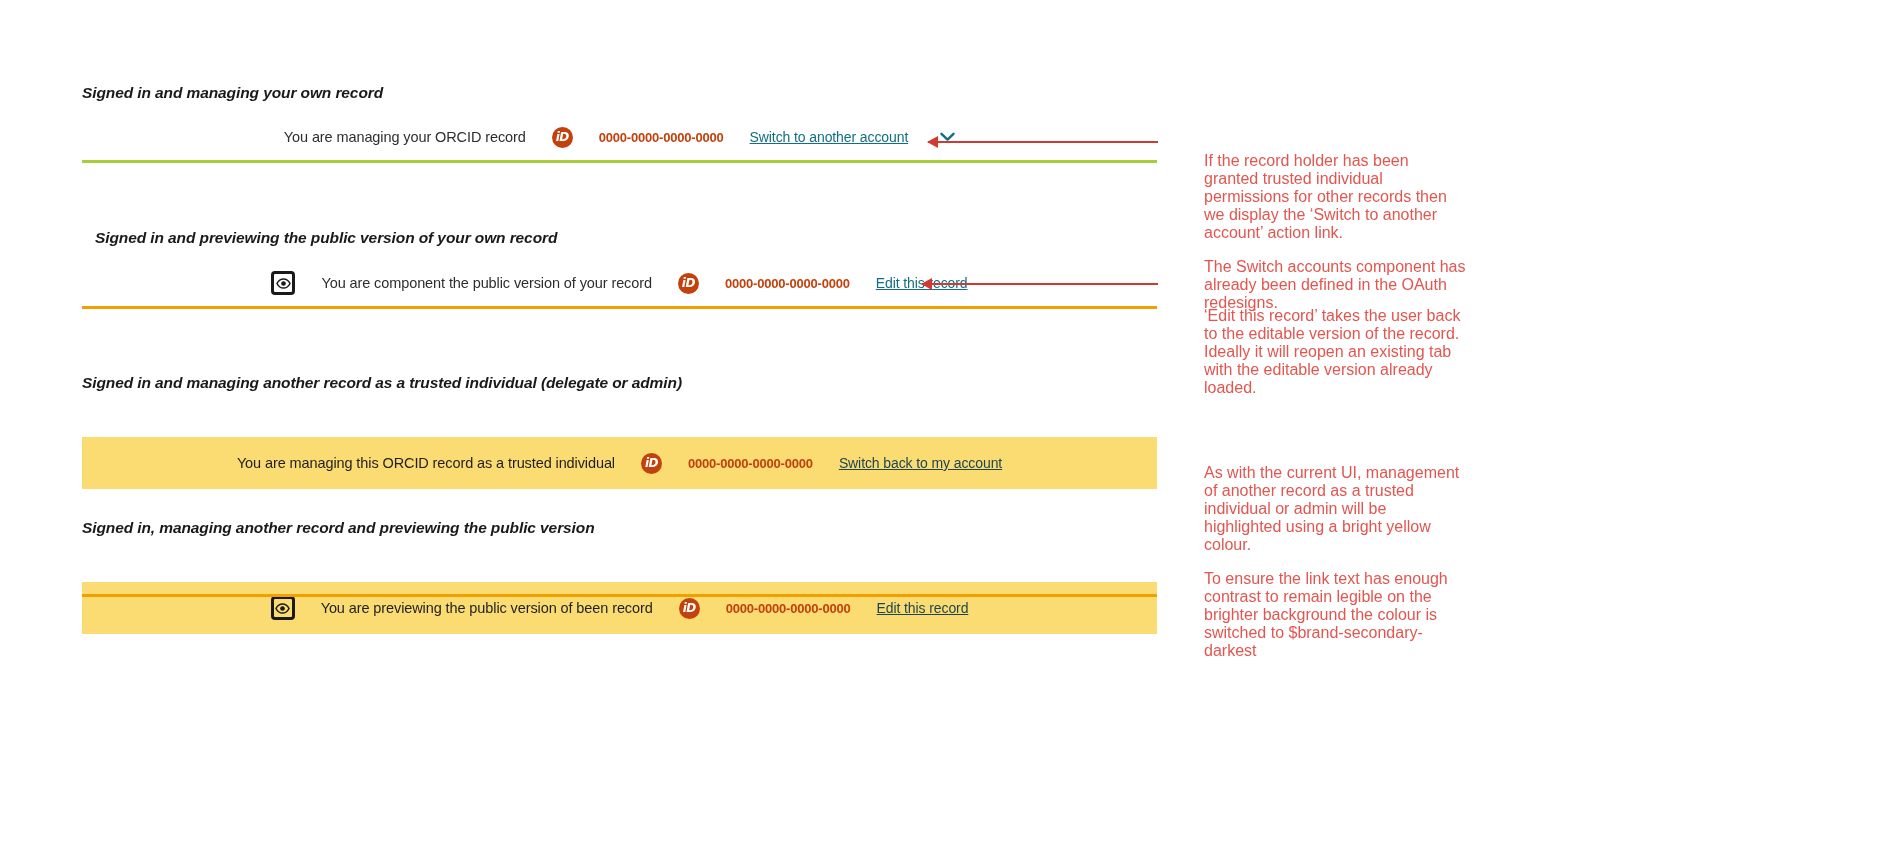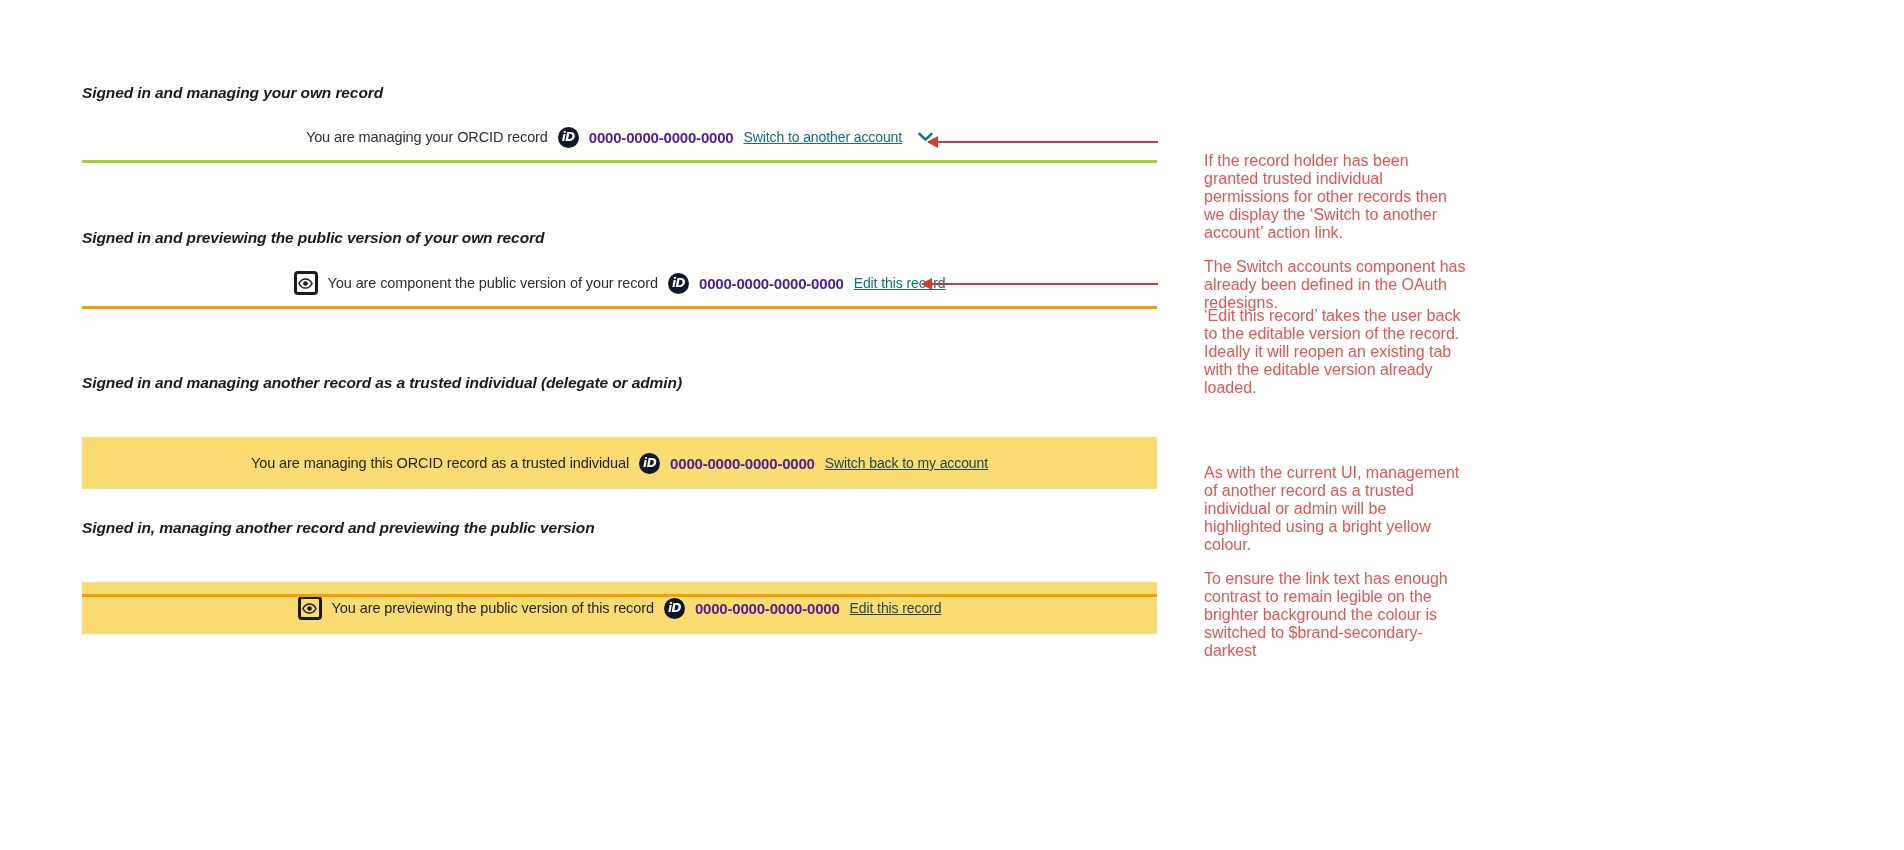--- a/index.html
+++ b/index.html
@@ -62,44 +62,44 @@
     width: 1075px;
     height: 3px;
   }
   .rule-green  { background: #a6ce39; }
   .rule-orange { background: #f0a000; }
   .rule-amber  { background: #f0a000; }
 
   .banner-inner {
     display: flex;
     align-items: center;
-    gap: 10px;
+    gap: 26px;
     white-space: nowrap;
   }
 
   .banner-text {
     font-size: 14.5px;
     color: #2e2e2e;
     letter-spacing: -0.1px;
   }
   .banner-text-yellow { color: #1f1f1f; }
 
   .orcid-id {
-    font-size: 15px;
+    font-size: 13px;
     font-weight: bold;
-    color: #4c1d95;
+    color: #c2410c;
     letter-spacing: -0.2px;
   }
 
   
   .orcid-mark {
     width: 21px;
     height: 21px;
     border-radius: 50%;
-    background: #0f172a;
+    background: #c2410c;
     display: inline-flex;
     align-items: center;
     justify-content: center;
     flex: 0 0 auto;
   }
   .orcid-mark span {
     font-family: "DejaVu Sans", sans-serif;
     font-size: 12px;
     font-weight: bold;
     font-style: italic;
@@ -194,21 +194,21 @@
         <span class="action-link">Switch to another account</span>
         <span class="chevron">
           <svg width="15" height="10" viewBox="0 0 15 10" aria-hidden="true">
             <path d="M1.5 1.8 L7.5 7.6 L13.5 1.8" fill="none" stroke="#126e82" stroke-width="2.4" stroke-linecap="round" stroke-linejoin="round"></path>
           </svg>
         </span>
       </div>
     </div>
     <div class="rule rule-green" style="position:absolute; left:0; top:160px;"></div>
 
-    <div style="position:absolute; left:0; top:229px; width:1075px;">
+    <div style="position:absolute; left:13px; top:229px; width:1075px;">
       <h2 class="section-title">Signed in and previewing the public version of your own record</h2>
     </div>
     <div class="banner banner-white" style="position:absolute; left:0; top:260px;">
       <div class="banner-inner">
         <span class="eye-icon">
           <svg width="15" height="11" viewBox="0 0 16 11" aria-hidden="true">
             <path d="M8 0.6 C3.6 0.6 1 5.5 1 5.5 C1 5.5 3.6 10.4 8 10.4 C12.4 10.4 15 5.5 15 5.5 C15 5.5 12.4 0.6 8 0.6 Z" fill="none" stroke="#1a1a1a" stroke-width="1.6"></path>
             <circle cx="8" cy="5.5" r="2.5" fill="#1a1a1a"></circle>
           </svg>
         </span>
@@ -240,21 +240,21 @@
       <h2 class="section-title">Signed in, managing another record and previewing the public version</h2>
     </div>
     <div class="banner banner-yellow" style="position:absolute; left:0; top:547px;">
       <div class="banner-inner">
         <span class="eye-icon on-yellow">
           <svg width="15" height="11" viewBox="0 0 16 11" aria-hidden="true">
             <path d="M8 0.6 C3.6 0.6 1 5.5 1 5.5 C1 5.5 3.6 10.4 8 10.4 C12.4 10.4 15 5.5 15 5.5 C15 5.5 12.4 0.6 8 0.6 Z" fill="none" stroke="#1a1a1a" stroke-width="1.6"></path>
             <circle cx="8" cy="5.5" r="2.5" fill="#1a1a1a"></circle>
           </svg>
         </span>
-        <span class="banner-text banner-text-yellow">You are previewing the public version of this record</span>
+        <span class="banner-text banner-text-yellow">You are previewing the public version of been record</span>
         <span class="orcid-mark">
             <span>iD</span>
           </span>
         <span class="orcid-id">0000-0000-0000-0000</span>
         <span class="action-link-dark">Edit this record</span>
       </div>
     </div>
     <div class="rule rule-amber" style="position:absolute; left:0; top:594px;"></div>
 
   </div>

